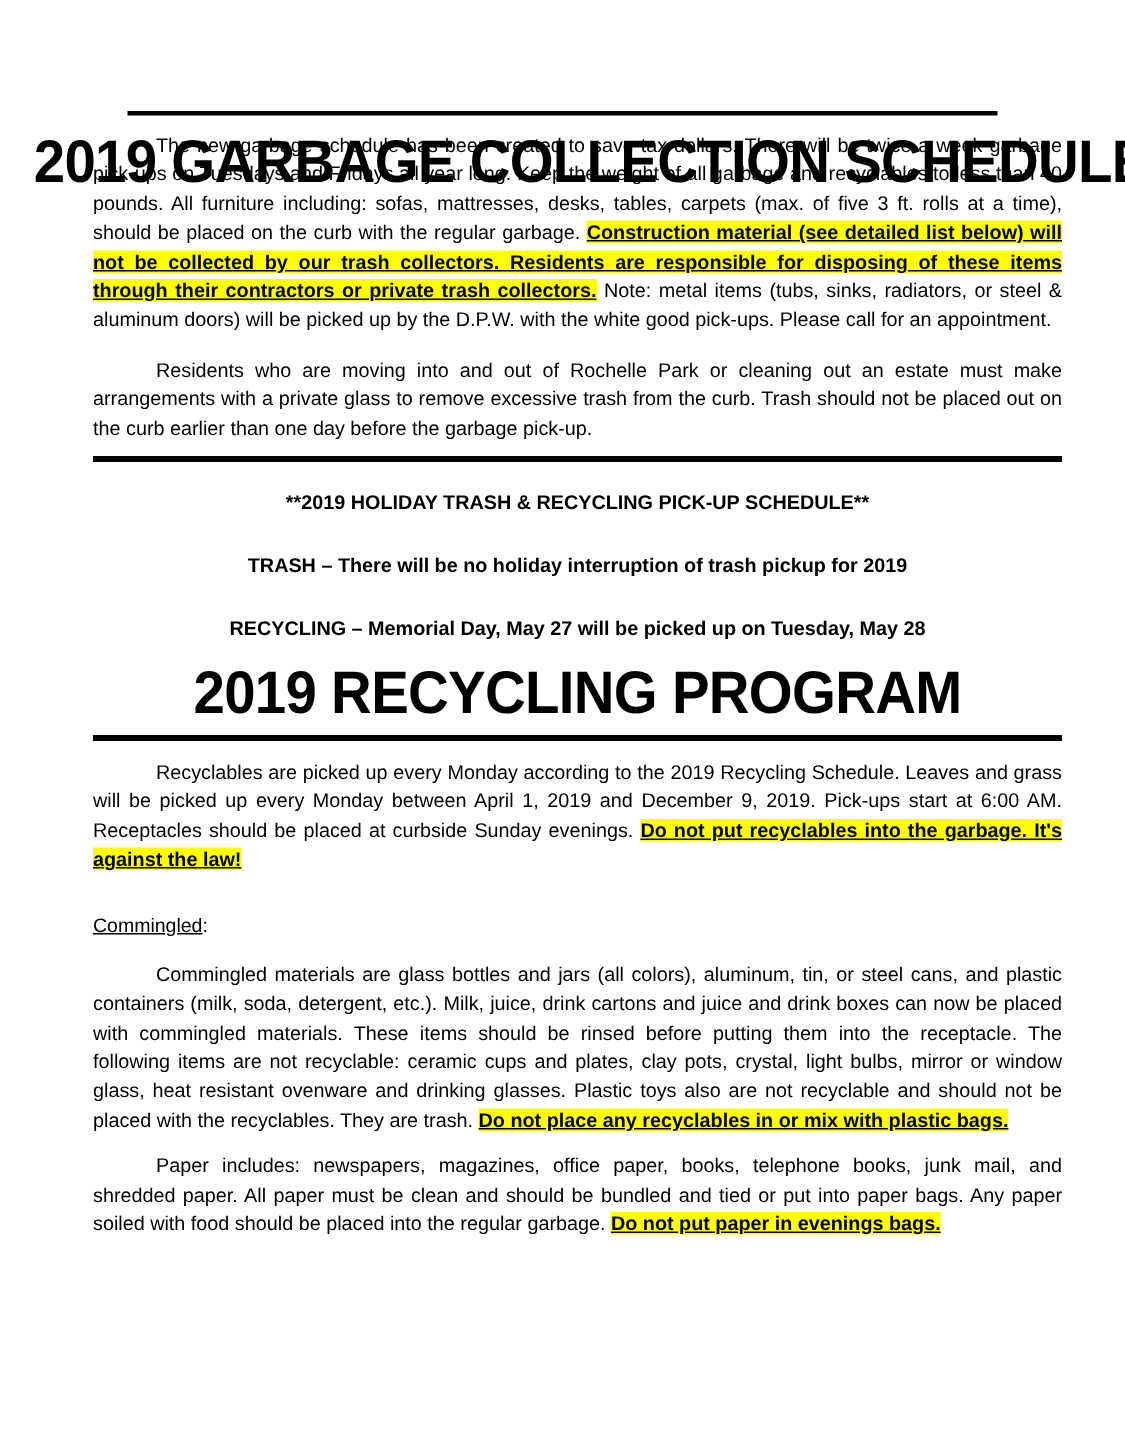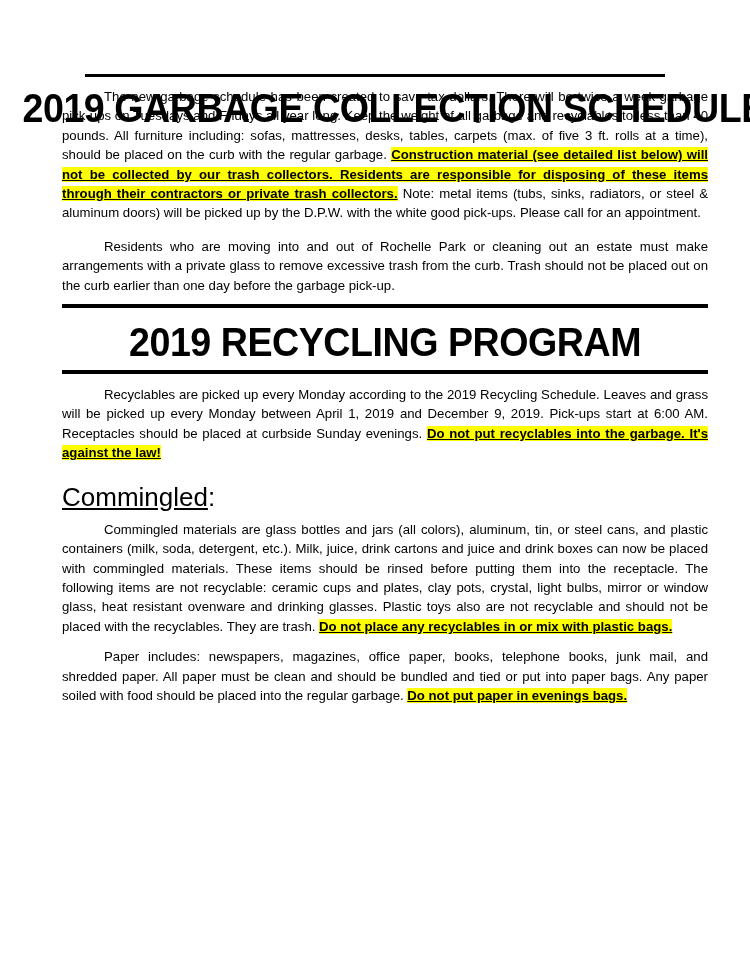--- a/index.html
+++ b/index.html
@@ -97,21 +97,21 @@
     font-weight: bold;
     font-size: 13.2px;
     line-height: 19px;
   }
   .notice-1 { margin-top: 17px; }
   .notice-2 { margin-top: 23px; }
   .notice-3 { margin-top: 23px; }
 
   
   h2.sec {
-    font-size: 26px;
+    font-size: 13px;
     font-weight: normal;
     line-height: 24px;
     margin: 22px 0 0 0;
     padding: 0;
   }
   h2.sec .u { text-decoration: underline; }
   .sec-body { margin-top: 11px; }
 </style>
 </head>
 <body>
@@ -125,20 +125,25 @@
   <div class="content">
 
     <div class="para-block">
       <p class="body"><span>The new garbage schedule has been created to save tax dollars.  There will be twice a week garbage pick-ups on Tuesdays and Fridays all year long.  Keep the weight of all garbage and recyclables to less than 40 pounds.  All furniture including: sofas, mattresses, desks, tables, carpets (max. of five 3 ft. rolls at a time), should be placed on the curb with the regular garbage.  </span><span class="hl">Construction material (see detailed list below) will not be collected by our trash collectors.  Residents are responsible for disposing of these items through their contractors or private trash collectors.</span><span>  Note: metal items (tubs, sinks, radiators, or steel &amp; aluminum doors) will be picked up by the D.P.W. with the white good pick-ups.  Please call for an appointment.</span></p>
 
       <p class="body">Residents who are moving into and out of Rochelle Park or cleaning out an estate must make arrangements with a private glass to remove excessive trash from the curb.  Trash should not be placed out on the curb earlier than one day before the garbage pick-up.</p>
     </div>
 
     <div class="rule-full rule-spacer-above"></div>
 
+    <div>
+      <div class="notice notice-1">**2019 HOLIDAY TRASH &amp; RECYCLING PICK-UP SCHEDULE**</div>
+      <div class="notice notice-2">TRASH – There will be no holiday interruption of trash pickup for 2019</div>
+      <div class="notice notice-3">RECYCLING – Memorial Day, May 27 will be picked up on Tuesday, May 28</div>
+    </div>
 
     <h1 class="doc-title-2">2019 RECYCLING PROGRAM</h1>
 
     <div class="rule-full"></div>
 
     <div class="sec-body">
       <p class="body"><span>Recyclables are picked up every Monday according to the 2019 Recycling Schedule.  Leaves and grass will be picked up every Monday between April 1, 2019 and December 9, 2019.  Pick-ups start at 6:00 AM.  Receptacles should be placed at curbside Sunday evenings.  </span><span class="hl">Do not put recyclables into the garbage.  It's against the law!</span></p>
 
     </div>
 

